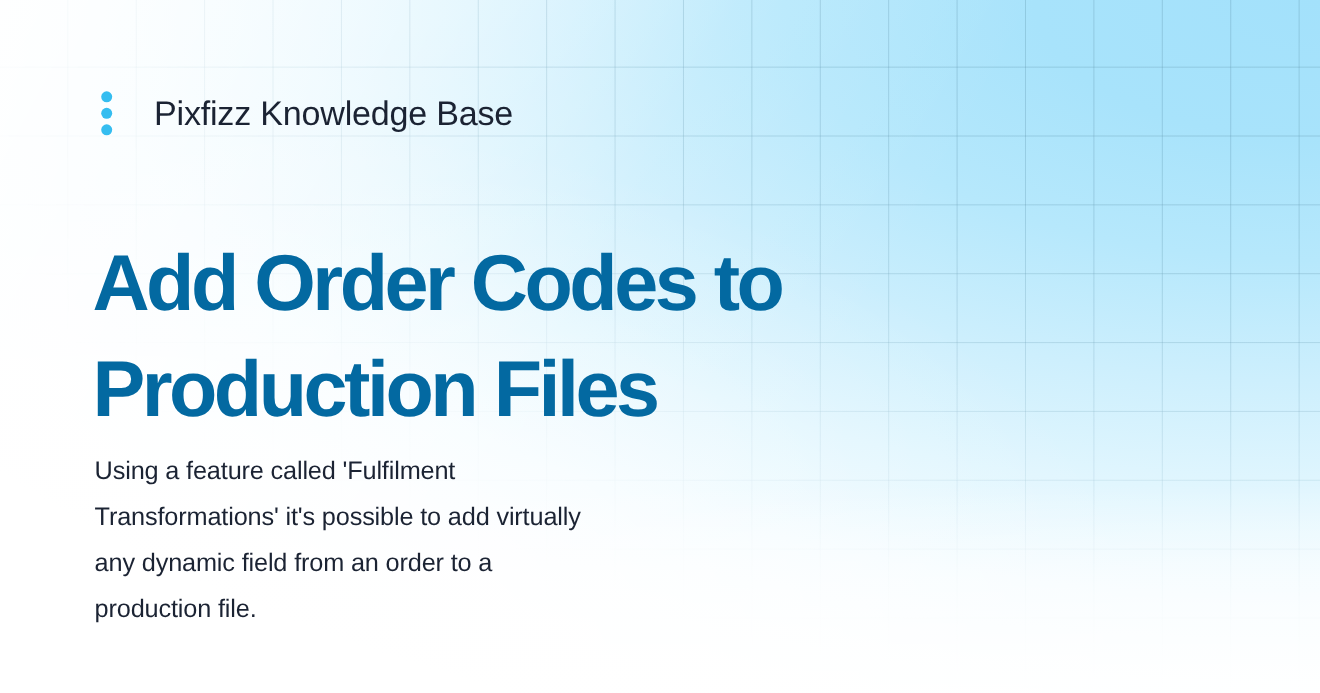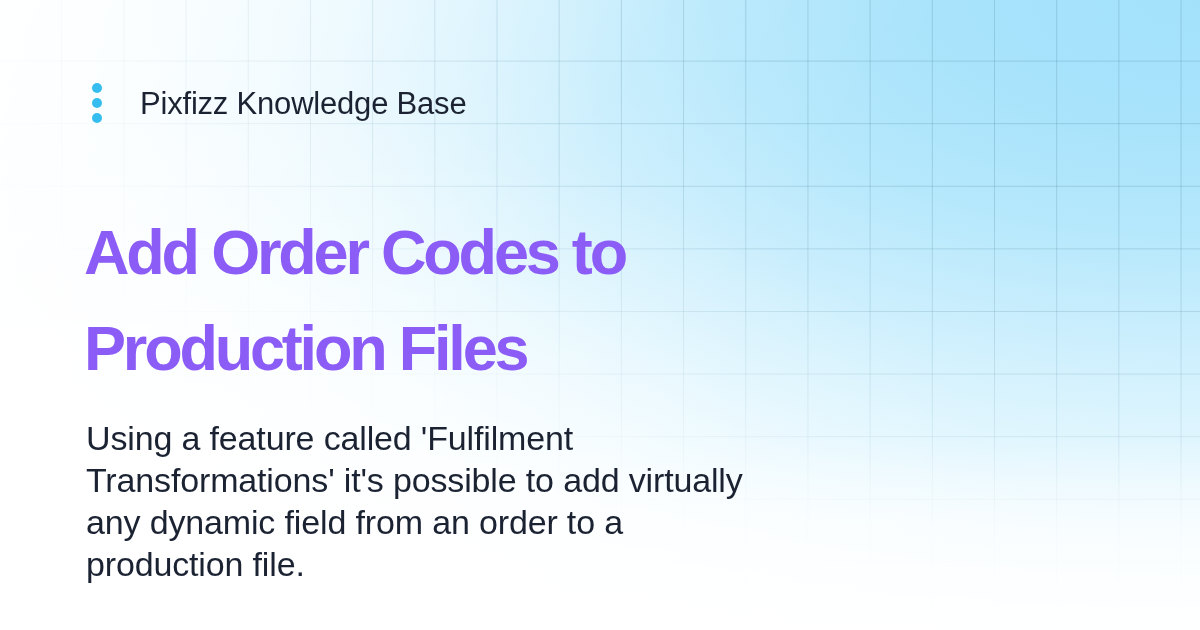--- a/index.html
+++ b/index.html
@@ -154,34 +154,34 @@
     color: #1b2333;
     white-space: nowrap;
     line-height: 1;
   }
 
   .headline {
     position: absolute;
     left: 84px;
     top: 162px;
     width: 1020px;
-    font-size: 63px;
+    font-size: 72px;
     font-weight: 700;
     line-height: 96px;
     letter-spacing: -3.2px;
-    color: #8b5cf6;
+    color: #0369a1;
     white-space: pre-line;
   }
 
   .description {
     position: absolute;
     left: 86px;
     top: 383px;
     width: 800px;
-    font-size: 34px;
+    font-size: 23px;
     font-weight: 400;
     line-height: 42px;
     letter-spacing: -0.15px;
     color: #1b2333;
     white-space: pre-line;
   }
 </style>
 </head>
 <body>
 

